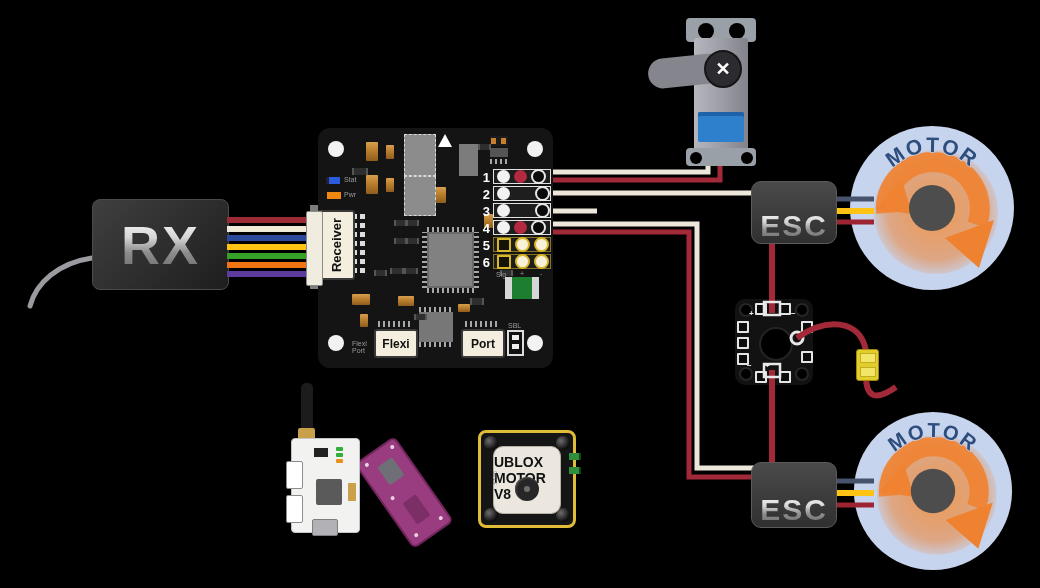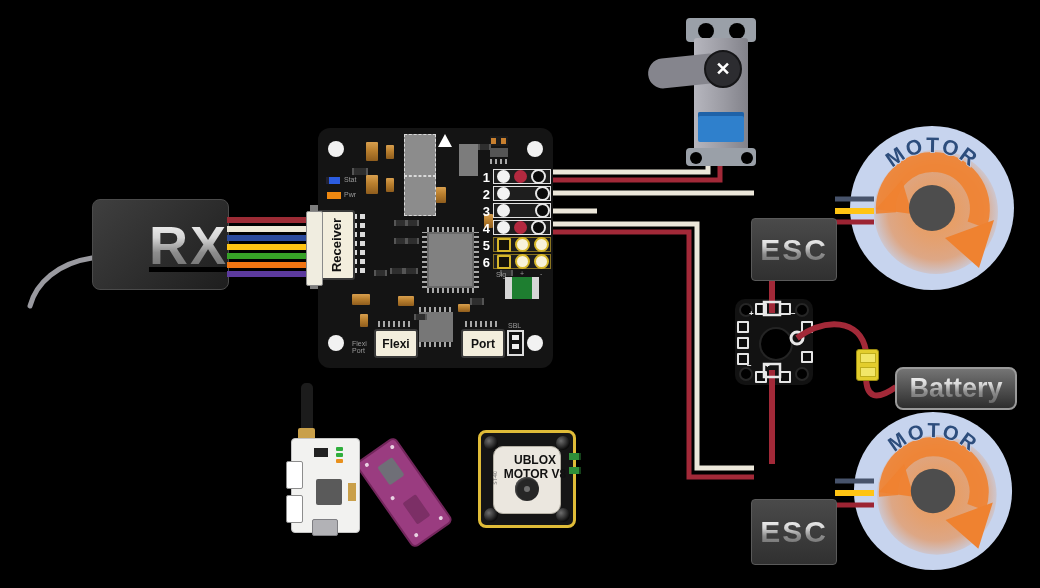--- a/index.html
+++ b/index.html
@@ -12,21 +12,21 @@
   .metal{font-weight:bold;color:#bcbcbc;
     background:linear-gradient(180deg,#ffffff 0%,#d6d6d6 38%,#8d8d8d 62%,#666 100%);}
   @supports ((-webkit-background-clip:text) or (background-clip:text)){
     .metal{-webkit-background-clip:text;background-clip:text;color:transparent;}
   }
   .outlined{-webkit-text-stroke:2px #161616;}
 
   
   .rx-box{left:92px;top:199px;width:135px;height:89px;border-radius:8px;
     background:linear-gradient(135deg,#3f3f3f,#1e1e1e);border:1px solid #4b4b4b;
-    display:flex;align-items:center;justify-content:flex-end;text-decoration:underline;}
+    display:flex;align-items:center;justify-content:center;}
   .rx-label{font-size:54px;letter-spacing:2px;}
 
   
   .ribbon-wire{position:absolute;left:227px;width:81px;height:6px;}
   .conn{left:306px;top:211px;width:15px;height:73px;background:#f0ede0;border:1px solid #8a8a8a;border-radius:2px;}
   .conn-nub{width:8px;height:6px;background:#7d7d7d;left:310px;}
 
   
   .fc{left:318px;top:128px;width:235px;height:240px;background:#141414;border-radius:12px;}
   .hole{position:absolute;width:16px;height:16px;border-radius:50%;background:#f2f2f2;}
@@ -56,22 +56,22 @@
   .servo-holes{position:absolute;background:#000;border-radius:50%;}
   .servo-body{left:694px;top:38px;width:54px;height:114px;
     background:linear-gradient(90deg,#b6b6be,#9b9ba3 55%,#82828a);border-radius:3px;}
   .servo-sticker{left:698px;top:112px;width:46px;height:30px;background:#2f80cc;
     box-shadow:inset 0 4px 0 #1e62a8;border-radius:2px;}
   .servo-arm{left:648px;top:56px;width:76px;height:30px;border-radius:15px;background:#85858d;transform:rotate(-6deg);}
   .servo-hub{left:704px;top:50px;width:34px;height:34px;border-radius:50%;background:#2c2c30;border:2px solid #151517;
     display:flex;align-items:center;justify-content:center;color:#fff;font-weight:bold;font-size:18px;}
 
   
-  .esc{background:linear-gradient(180deg,#4a4a4a,#303030);border:1px solid #5a5a5a;border-radius:4px;
-    display:flex;align-items:center;justify-content:center;margin-top:37px;}
+  .esc{background:linear-gradient(180deg,#4a4a4a,#303030);border:1px solid #5a5a5a;border-radius:10px;
+    display:flex;align-items:flex-end;justify-content:center;}
   .esc-label{font-size:30px;letter-spacing:2px;}
 
   
   .pdb{left:735px;top:299px;width:78px;height:86px;background:#121212;border-radius:10px;}
   .pdb-hole{position:absolute;width:10px;height:10px;border-radius:50%;background:#000;border:2px solid #262626;}
   .pdb-pad{position:absolute;width:8px;height:8px;background:#0c0c0c;border:2px solid #e5e5e5;border-radius:1px;}
   .pdb-mark{position:absolute;color:#f0f0f0;font-size:8px;font-weight:bold;}
 
   
   .batt{left:895px;top:367px;width:118px;height:39px;border-radius:8px;
@@ -94,21 +94,21 @@
     transform:rotate(55deg);transform-origin:50% 50%;left:352px;top:468px;}
   .tb2-chip{position:absolute;left:14px;top:12px;width:22px;height:18px;background:#6f6f77;border-radius:2px;}
   .tb2-chip2{position:absolute;left:58px;top:14px;width:26px;height:16px;background:#7c2f66;border-radius:2px;}
   .tb2-dot{position:absolute;width:4px;height:4px;border-radius:50%;background:#e8d2e2;}
 
   
   .gps-mod{left:478px;top:430px;width:98px;height:98px;background:#151515;border:3px solid #e0bc38;border-radius:8px;box-sizing:border-box;}
   .gps-screw{position:absolute;width:14px;height:14px;border-radius:50%;
     background:radial-gradient(circle at 35% 35%,#6d6d6d,#0c0c0c 70%);}
   .gps-patch{position:absolute;left:12px;top:13px;width:66px;height:66px;background:#ebe7df;border:1px solid #b5b1a5;border-radius:10px;}
-  .gps-text{position:absolute;left:8px;top:7px;width:100%;text-align:center;font-size:12px;font-weight:bold;color:#111;line-height:1.15;}
+  .gps-text{position:absolute;left:0;top:7px;width:100%;font-size:14px;font-weight:bold;color:#111;line-height:1.15;}
   .gps-circ{position:absolute;left:21px;top:30px;width:24px;height:24px;border-radius:50%;background:#262626;
     box-shadow:inset 1px 1px 2px #555;display:flex;align-items:center;justify-content:center;}
   .gps-dot{width:6px;height:6px;border-radius:50%;background:#6e6e6e;}
   .gps-side{position:absolute;left:-6px;top:28px;font-size:5px;color:#666;transform:rotate(-90deg);}
   .gps-pin{position:absolute;left:88px;width:10px;height:7px;background:#2f8f3a;border-right:2px solid #14401a;}
 
   .big-label{font-size:37px;text-align:center;}
   .gps-big{font-size:46px;letter-spacing:2px;text-align:center;}
 
   .greencomp{display:flex;}
@@ -382,23 +382,20 @@
     <span class="metal esc-label">ESC</span>
   </div>
   <div class="abs z3 esc" style="left:751px;top:462px;width:84px;height:64px">
     <span class="metal esc-label">ESC</span>
   </div>
 
   <div class="abs z3 xt">
     <i style="top:3px"></i>
     <i style="top:17px"></i>
   </div>
-  <div class="abs z3 batt">
-    <span class="metal batt-label">Battery</span>
-  </div>
 
   <div class="abs z3 tel-ant"></div>
   <div class="abs z3 tel-ant-base"></div>
   <div class="abs z4 tel-board2">
     <span class="tb2-chip"></span>
     <span class="tb2-chip2"></span>
     <span class="tb2-dot" style="left:4px;top:4px"></span>
     <span class="tb2-dot" style="left:90px;top:5px"></span>
     <span class="tb2-dot" style="left:4px;top:35px"></span>
     <span class="tb2-dot" style="left:90px;top:35px"></span>

